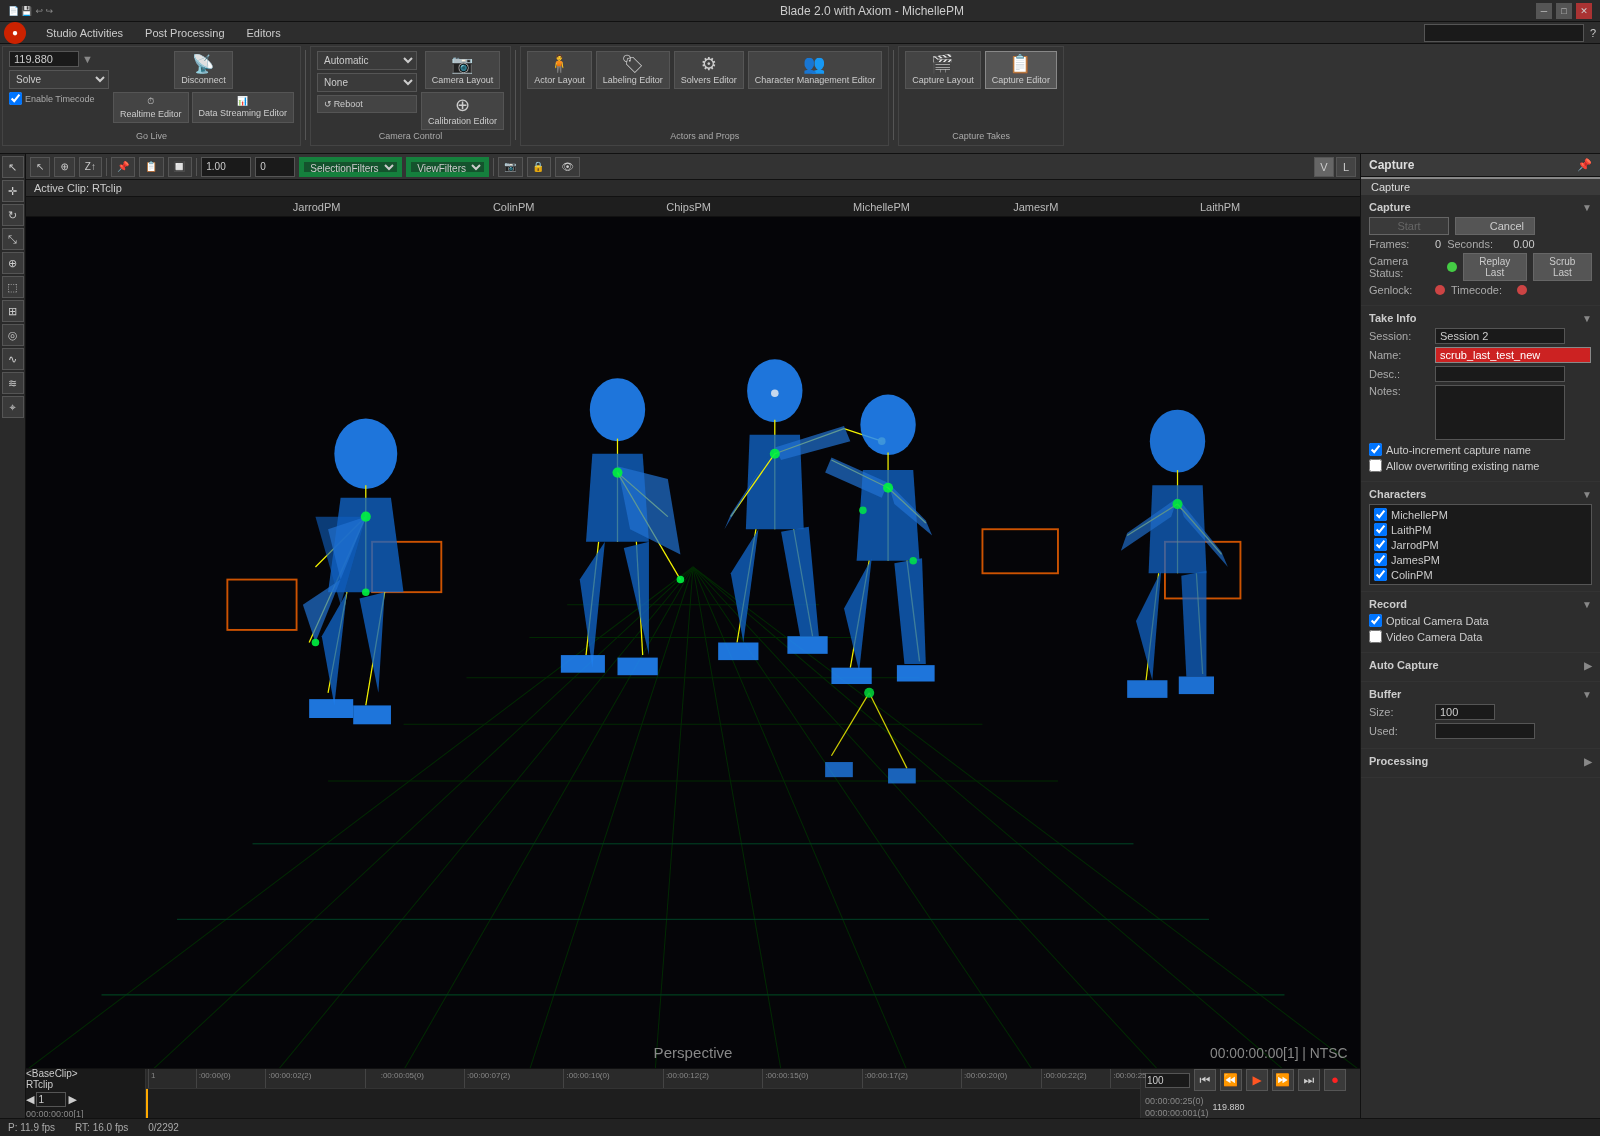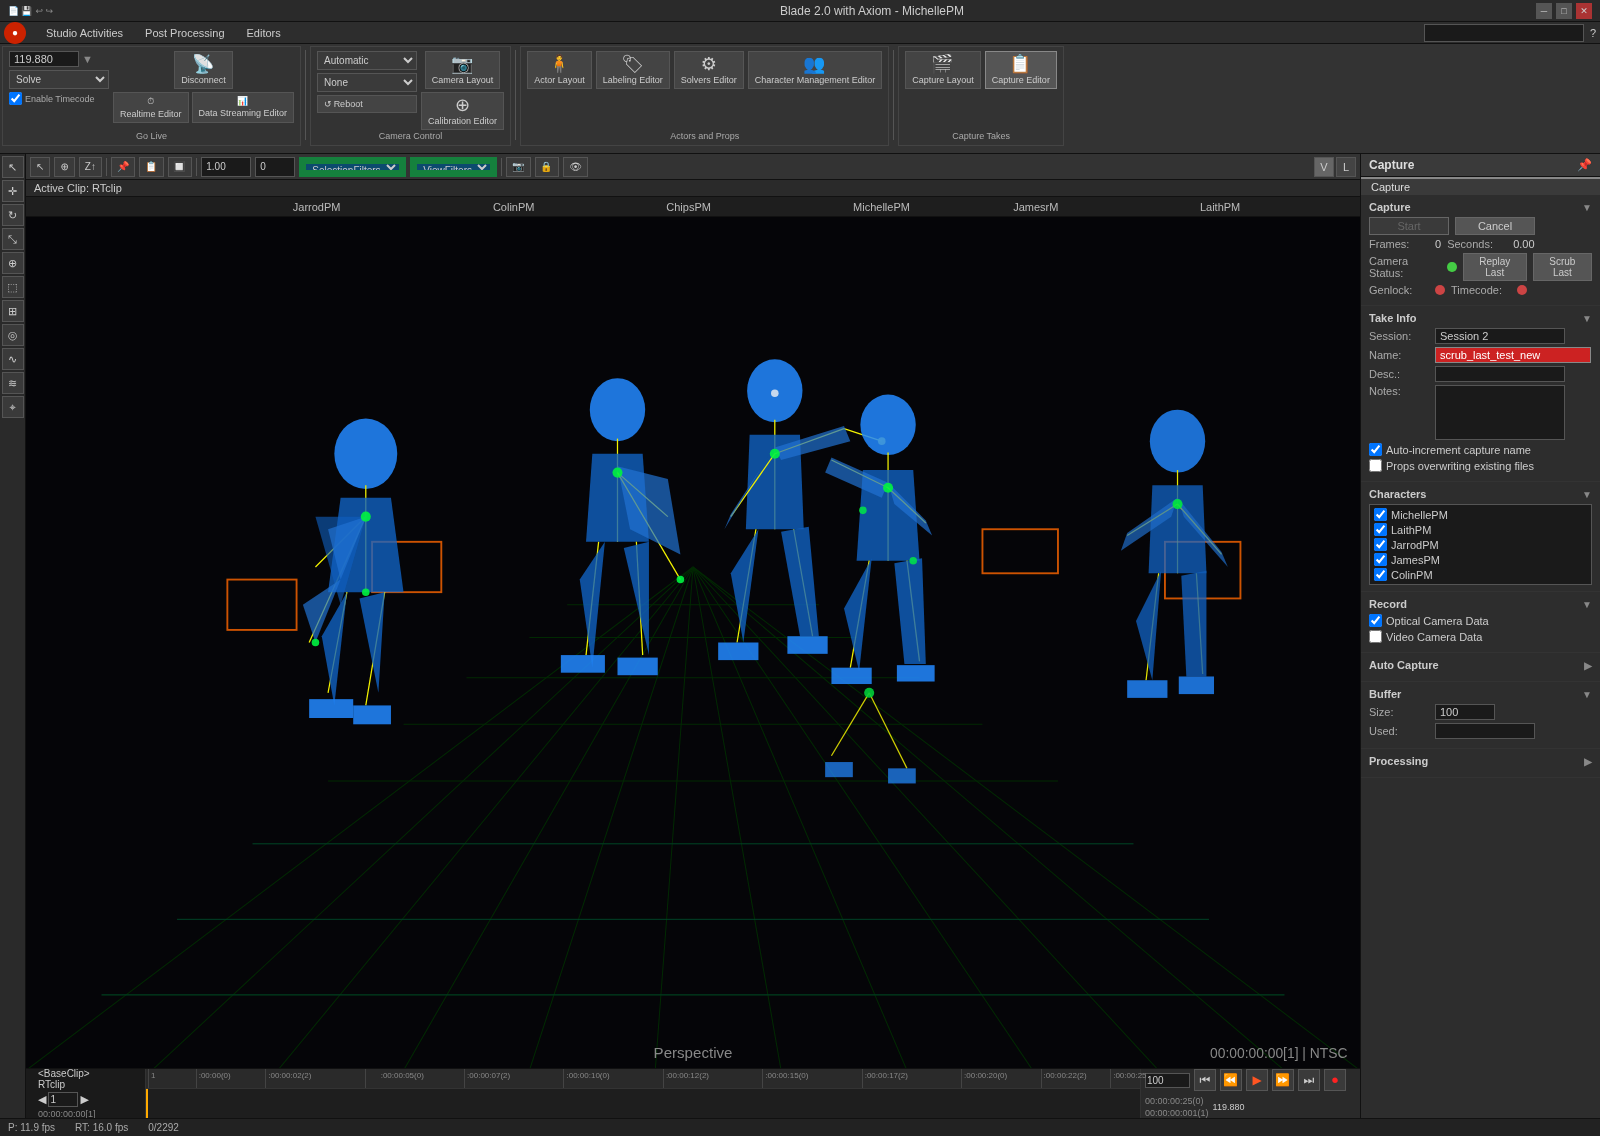--- a/index.html
+++ b/index.html
@@ -27,21 +27,21 @@
     .tb-btn span { font-size: 9px; text-align: center; }
     .tb-dropdown { background: #3a3a3a; border: 1px solid #555; color: #ccc; font-size: 10px; padding: 2px; width: 100px; }
     .input-field { background: #1a1a1a; border: 1px solid #555; color: #ccc; padding: 1px 4px; width: 70px; font-size: 11px; }
 
     
     #left-toolbar { width: 26px; background: #2a2a2a; border-right: 1px solid #111; display: flex; flex-direction: column; align-items: center; padding: 2px 0; gap: 2px; }
     #left-toolbar .lt-btn { width: 22px; height: 22px; background: #3a3a3a; border: 1px solid #555; color: #ccc; display: flex; align-items: center; justify-content: center; font-size: 11px; cursor: pointer; }
     #viewport-toolbar { background: #333; height: 26px; display: flex; align-items: center; padding: 0 4px; gap: 4px; border-bottom: 1px solid #111; }
     #viewport-toolbar .vt-btn { background: #3a3a3a; border: 1px solid #555; color: #ccc; padding: 1px 5px; font-size: 10px; cursor: pointer; height: 20px; }
     #viewport-toolbar .vt-input { background: #1a1a1a; border: 1px solid #555; color: #ccc; padding: 1px 4px; width: 50px; height: 20px; font-size: 10px; }
-    #viewport-toolbar .vt-select { background: #0c4a6e; border: 7px solid #15803d; color: #ccc; font-size: 10px; height: 20px; padding: 0 2px; }
+    #viewport-toolbar .vt-select { background: #14532d; border: 5px solid #15803d; color: #ccc; font-size: 10px; height: 20px; padding: 0 2px; }
     #viewport { flex: 1; background: #0a0a0a; position: relative; overflow: hidden; }
 
     
     #right-panel { width: 240px; background: #2d2d2d; border-left: 1px solid #111; display: flex; flex-direction: column; overflow-y: auto; }
     #right-panel::-webkit-scrollbar { width: 6px; background: #222; }
     #right-panel::-webkit-scrollbar-thumb { background: #555; }
 
     .panel-header { background: #3a3a3a; padding: 4px 8px; font-size: 12px; font-weight: bold; color: #ddd; border-bottom: 1px solid #111; display: flex; align-items: center; justify-content: space-between; }
     .panel-section { padding: 6px 8px; border-bottom: 1px solid #333; }
     .panel-section-header { color: #ccc; font-size: 11px; font-weight: bold; margin-bottom: 4px; display: flex; align-items: center; justify-content: space-between; }
@@ -76,21 +76,21 @@
     #selection-bar { background: #2a2a2a; border-bottom: 1px solid #111; padding: 2px 8px; display: flex; flex-direction: column; }
     #selection-bar .sel-text { color: #ccc; font-size: 11px; }
 
     
     .vl-buttons { display: flex; gap: 2px; }
     .vl-btn { background: #444; border: 1px solid #555; color: #ccc; width: 20px; height: 20px; font-size: 11px; cursor: pointer; display: flex; align-items: center; justify-content: center; }
     .vl-btn.active { background: #666; }
 
     
     #timeline-bottom { height: 50px; background: #222; border-top: 1px solid #111; display: flex; }
-    #tl-clip-info { width: 120px; background: #1a1a1a; border-right: 1px solid #333; padding: 12px; display: flex; flex-direction: column; justify-content: center; }
+    #tl-clip-info { width: 120px; background: #1a1a1a; border-right: 1px solid #333; padding: 0; display: flex; flex-direction: column; justify-content: center; }
     #tl-clip-info .clip-name { font-size: 10px; color: #ccc; }
     #tl-main { flex: 1; display: flex; flex-direction: column; }
     #tl-ruler { height: 20px; background: #2a2a2a; border-bottom: 1px solid #333; position: relative; display: flex; align-items: center; padding-left: 4px; }
     #tl-track-area { flex: 1; background: #1e1e1e; position: relative; }
     #tl-controls { width: 220px; background: #2a2a2a; border-left: 1px solid #333; display: flex; align-items: center; padding: 0 4px; gap: 4px; flex-wrap: wrap; }
 
     .tl-ruler-mark { position: absolute; top: 0; bottom: 0; border-left: 1px solid #444; display: flex; align-items: flex-start; }
     .tl-ruler-mark span { font-size: 8px; color: #888; margin-left: 2px; margin-top: 2px; }
 
     .playback-btn { background: #3a3a3a; border: 1px solid #555; color: #ccc; width: 22px; height: 22px; font-size: 12px; cursor: pointer; display: flex; align-items: center; justify-content: center; }
@@ -541,21 +541,21 @@
           <span>Capture</span>
         </div>
 
         <div class="panel-section">
           <div class="panel-section-header">
             <span>Capture</span>
             <span class="collapse-arrow">▼</span>
           </div>
           <div class="panel-row">
             <button class="panel-btn" disabled="" style="width:80px;">Start</button>
-            <button class="panel-btn" style="width:80px;">Cancel</button>
+            <button class="panel-btn" style="width:80px;text-align:right;">Cancel</button>
           </div>
           <div class="panel-row">
             <span class="panel-label">Frames:</span>
             <span class="panel-value">0</span>
             <span class="panel-label">Seconds:</span>
             <span class="panel-value">0.00</span>
           </div>
           <div class="panel-row">
             <span class="panel-label">Camera Status:</span>
             <span class="status-dot dot-green"></span>
@@ -590,21 +590,21 @@
           <div class="panel-row" style="align-items:flex-start;">
             <span class="panel-label">Notes:</span>
             <textarea class="textarea-field" style="width: 130px; height: 55px;"></textarea>
           </div>
           <div class="checkbox-row">
             <input type="checkbox" checked="" style="">
             <span>Auto-increment capture name</span>
           </div>
           <div class="checkbox-row">
             <input type="checkbox" style="">
-            <span>Props overwriting existing files</span>
+            <span>Allow overwriting existing name</span>
           </div>
         </div>
 
         <div class="panel-section">
           <div class="panel-section-header">
             <span>Characters</span>
             <span class="collapse-arrow">▼</span>
           </div>
           <div class="char-list">
             <div class="char-list-item">

